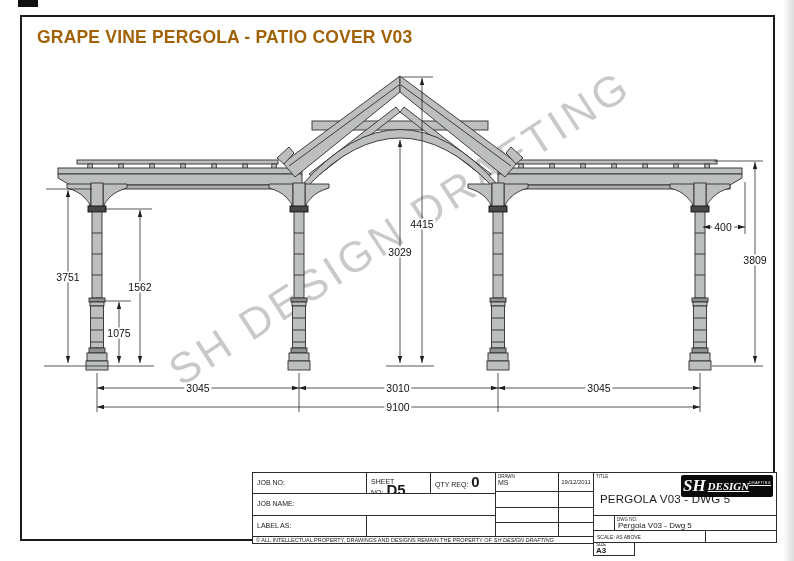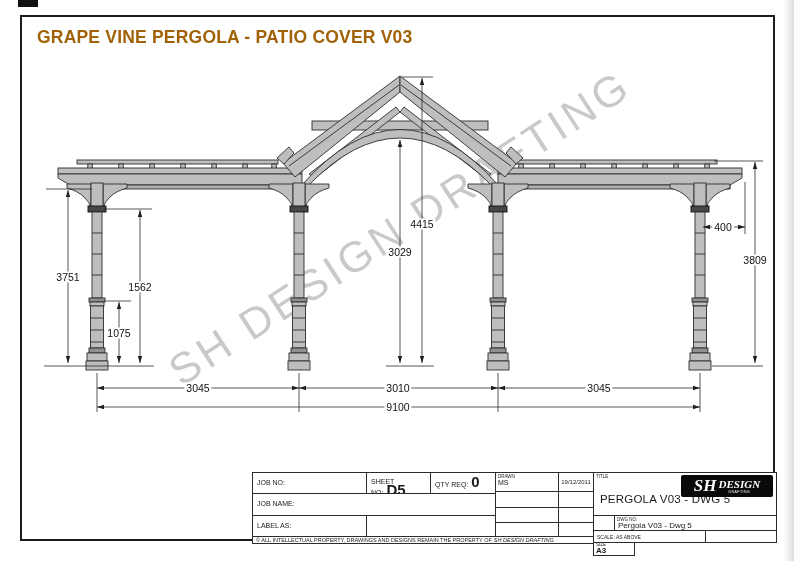--- a/index.html
+++ b/index.html
@@ -22,21 +22,21 @@
   .tb-label{font-size:7px;line-height:8px;padding:6px 0 0 4px;}
   .tb-tiny{font-size:4.5px;line-height:5px;padding:1px 0 0 2px;color:#222;}
   .inline-val{font-size:15px;font-weight:bold;margin-left:3px;}
   .copyright{font-size:5.5px;line-height:6px;padding-left:3px;white-space:nowrap;
              display:flex;align-items:center;}
   .copyright i{margin-left:2px;}
   .tb-title-text{font-size:11.5px;padding:14px 0 0 6px;letter-spacing:.2px;}
   .logo-box{position:absolute;right:3px;top:2px;width:92px;height:22px;background:#0a0a0a;
             color:#fff;display:flex;align-items:center;justify-content:center;border-radius:2px;}
   .logo-mono{font-family:"Liberation Serif",serif;font-style:italic;font-weight:bold;font-size:17px;}
-  .logo-right{display:flex;flex-direction:column;align-items:center;margin-left:2px;}
+  .logo-right{display:flex;flex-direction:row;align-items:flex-start;margin-left:2px;text-decoration:underline;}
   .logo-name{font-family:"Liberation Serif",serif;font-style:italic;font-weight:bold;font-size:11px;line-height:11px;}
   .logo-sub{font-size:3.5px;line-height:4px;letter-spacing:.5px;}
   .scale-row{font-size:5px;line-height:6px;padding:3px 0 0 3px;}
 </style>
 </head>
 <body>
 
 <div class="corner-mark"></div>
 <div class="edge-shade"></div>
 <div class="page-frame"></div>

